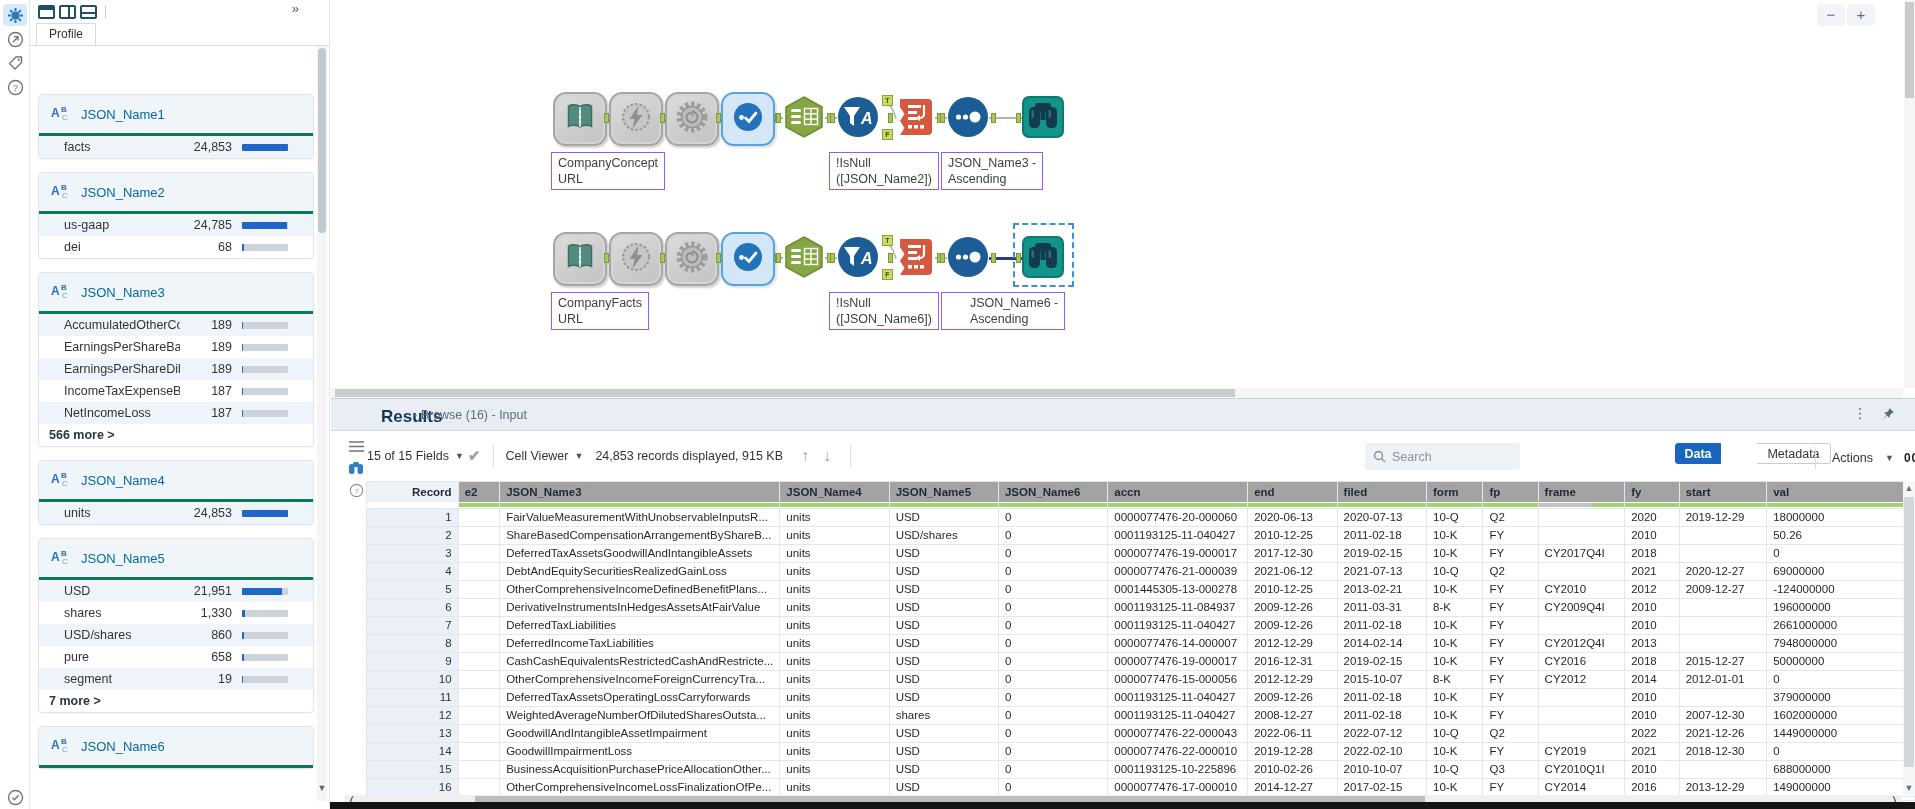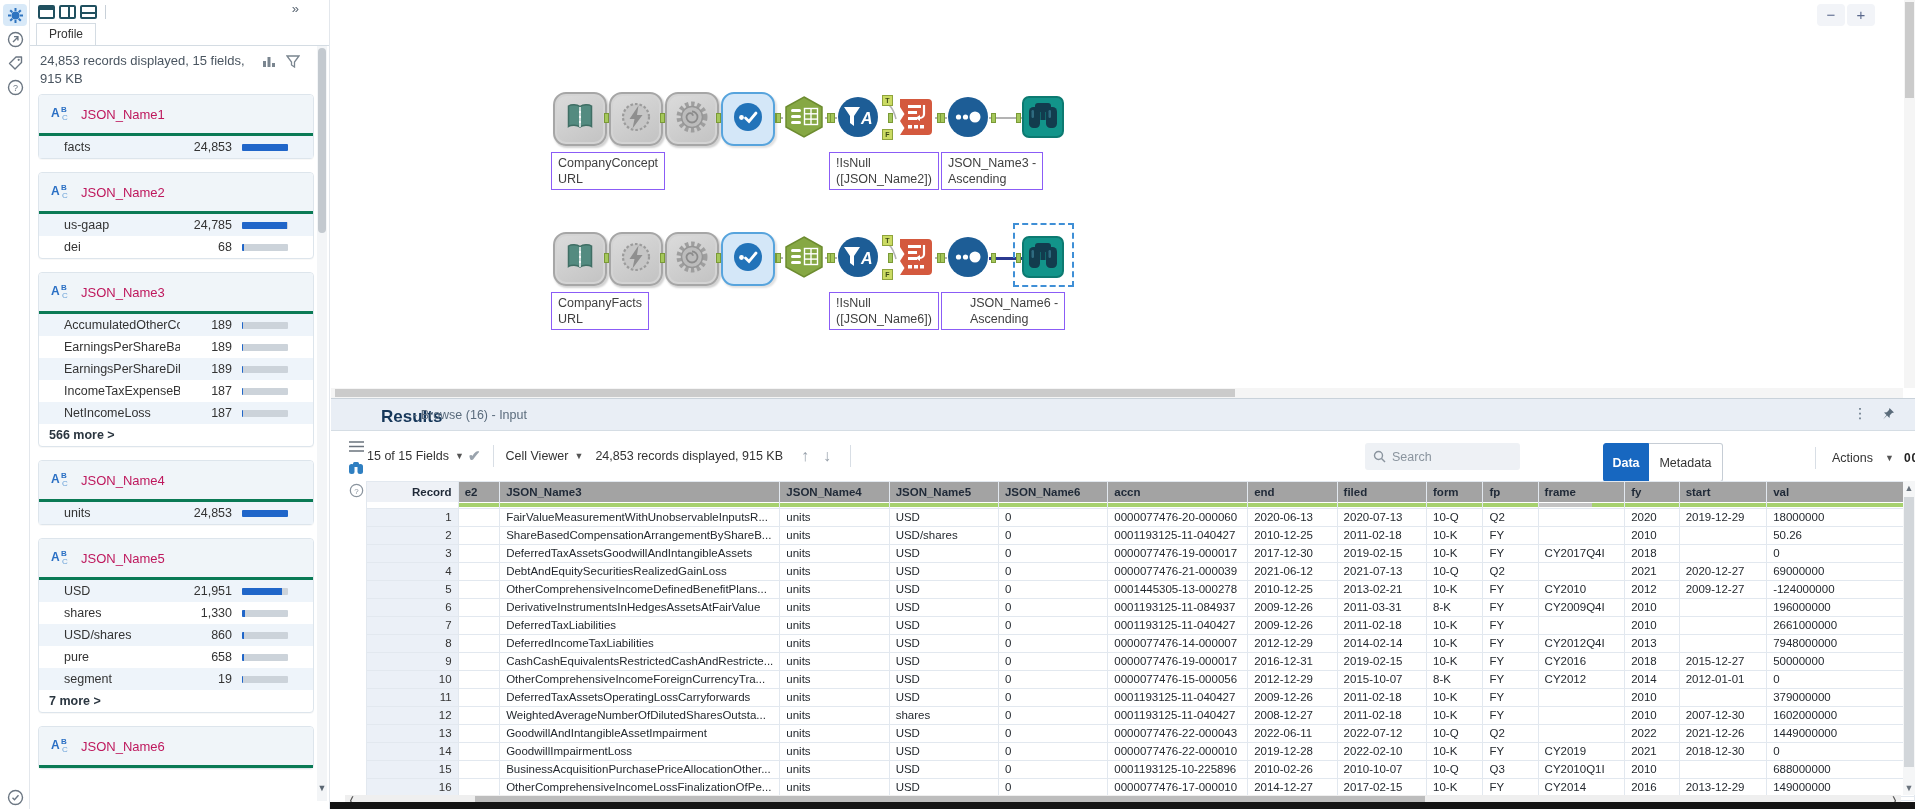--- a/index.html
+++ b/index.html
@@ -22,21 +22,21 @@
   #panel-top .vdiv { width:1px; height:14px; background:#c8d0d8; margin-left:4px; }
   #collapse-chevron { position:absolute; right:30px; top:1px; font-size:13px; color:#5a6672; cursor:pointer; }
   #tab-row { position:absolute; left:0; top:24px; width:100%; height:22px; border-bottom:1px solid #d4dce3; }
   #profile-tab { position:absolute; left:6px; bottom:0; height:22px; padding:3px 12px 0 12px; background:#fff; border:1px solid #d4dce3; border-bottom:none; font-size:12px; color:#333; cursor:pointer; }
   #summary-row { position:absolute; left:10px; top:52px; width:282px; font-size:13px; color:#4a5560; line-height:18px; }
   #summary-row .txt { display:inline-block; width:225px; }
   #summary-icons { position:absolute; right:22px; top:2px; display:flex; gap:10px; }
   #cards { position:absolute; left:8px; top:94px; width:276px; height:712px; overflow:hidden; display:flex; flex-direction:column; gap:13px; }
   .card { border:1px solid #dde5ec; border-radius:4px; background:#fff; flex:none; box-shadow:0 1px 1px rgba(0,0,0,.03); }
   .card-h { height:38px; background:#f0f5f9; display:flex; align-items:center; gap:10px; padding:0 12px; border-radius:4px 4px 0 0; cursor:pointer; }
-  .card-h .fname { font-size:13px; color:#be185d; }
+  .card-h .fname { font-size:13px; color:#0369a1; }
   .card-u { height:3px; background:#0a7a55; }
   .frow { height:22px; display:flex; align-items:center; padding:0 25px; font-size:12.5px; color:#333; }
   .frow:nth-child(odd) { background:#eef4fa; }
   .frow .lab { flex:1; white-space:nowrap; overflow:hidden; }
   .frow .cnt { width:52px; text-align:right; margin-right:10px; }
   .bar { width:46px; height:7px; background:#ccd3da; border-radius:1px; overflow:hidden; flex:none; }
   .bar i { display:block; height:100%; background:#2066c9; }
   .more { height:22px; display:flex; align-items:center; padding:0 10px; font-size:12.5px; font-weight:bold; color:#2b3640; cursor:pointer; }
   #panel-sb { position:absolute; right:2px; top:46px; width:10px; height:755px; background:#f3f5f7; }
   #panel-sb .thumb { position:absolute; left:1px; top:2px; width:8px; height:185px; background:#c3c9cf; border-radius:4px; }
@@ -70,21 +70,21 @@
   #res-gutter { position:absolute; left:14px; top:36px; width:22px; }
   .gut-ic { height:22px; display:flex; align-items:center; justify-content:center; cursor:pointer; }
   #res-toolbar { position:absolute; left:36px; top:36px; right:14px; height:42px; display:flex; align-items:center; font-size:12.5px; color:#333; }
   .tb-caret { font-size:9px; color:#555; margin:0 4px 0 6px; }
   .tb-div { width:1px; height:22px; background:#d8dee5; margin:0 12px; }
   .tb-check { color:#9aa3ad; font-size:15px; font-weight:bold; }
   .tb-arrow { color:#98a1ab; font-size:16px; margin:0 7px; cursor:pointer; }
   #search-box { position:absolute; left:998px; top:8px; width:155px; height:27px; background:#eef1f5; border-radius:3px; display:flex; align-items:center; padding:0 8px; gap:6px; }
   #search-box input { border:none; outline:none; background:transparent; font-size:12.5px; color:#333; width:110px; font-family:"Liberation Sans",sans-serif; }
   #search-box input::placeholder { color:#8a949e; }
-  #dm-group { position:absolute; left:1236px; top:8px; height:39px; display:flex; }
+  #dm-group { position:absolute; left:1308px; top:8px; height:21px; display:flex;gap:36px; }
   #btn-data { width:46px; background:#1767c0; color:#fff; font-size:12.5px; font-weight:bold; border:1px solid #1767c0; border-radius:3px 0 0 3px; cursor:pointer; }
   #btn-meta { width:74px; background:#fff; color:#333; font-size:12.5px; border:1px solid #c6cdd5; border-left:none; border-radius:0 3px 3px 0; cursor:pointer; }
   #actions-wrap { position:absolute; left:1448px; top:12px; display:flex; align-items:center; gap:6px; }
   #actions-wrap .adiv { width:1px; height:22px; background:#d8dee5; margin-right:10px; }
   #overflow-dots { font-weight:bold; font-size:12px; letter-spacing:1px; color:#222; cursor:pointer; }
 
   #table-wrap { position:absolute; left:35px; top:82px; }
   table { border-collapse:collapse; table-layout:fixed; font-size:11.5px; }
   th, td { border:1px solid #e2e8ef; padding:1px 6px; white-space:nowrap; overflow:hidden; height:18px; }
   thead th { background:#a3a3a3; font-weight:bold; color:#1f2937; text-align:left; height:20px; border-bottom:none; }
@@ -155,33 +155,20 @@
   <div id="profile-panel">
     <div id="panel-top">
       <span class="layout-ic s"></span>
       <span class="layout-ic v"></span>
       <span class="layout-ic h"></span>
       <span class="vdiv"></span>
     </div>
     <span id="collapse-chevron">»</span>
     <div id="tab-row">
       <div id="profile-tab">Profile</div>
-    </div>
-    <div id="summary-row">
-      <span class="txt">24,853 records displayed, 15 fields, 915 KB</span>
-      <span id="summary-icons">
-        <span><svg width="14" height="14" viewBox="0 0 14 14">
-              <rect x="1" y="7" width="3" height="6" fill="#7a858f"></rect>
-              <rect x="5.5" y="3" width="3" height="10" fill="#7a858f"></rect>
-              <rect x="10" y="9" width="3" height="4" fill="#7a858f"></rect>
-            </svg></span>
-        <span><svg width="14" height="14" viewBox="0 0 14 14">
-              <path d="M1 2h12L8.5 8v5l-3-2V8z" fill="none" stroke="#7a858f" stroke-width="1.3"></path>
-            </svg></span>
-      </span>
     </div>
     <div id="cards">
         <div class="card">
           <div class="card-h">
             <span><svg width="20" height="17" viewBox="0 0 20 17">
                 <text x="0" y="13" font-size="12" font-weight="bold" fill="#2a6fc4" font-family="sans-serif">A</text>
                 <text x="10" y="8" font-size="8" font-weight="bold" fill="#2a6fc4" font-family="sans-serif">B</text>
                 <text x="11" y="16" font-size="8" fill="#6aa1d8" font-family="sans-serif">C</text>
               </svg></span>
             <span class="fname">JSON_Name1</span>

